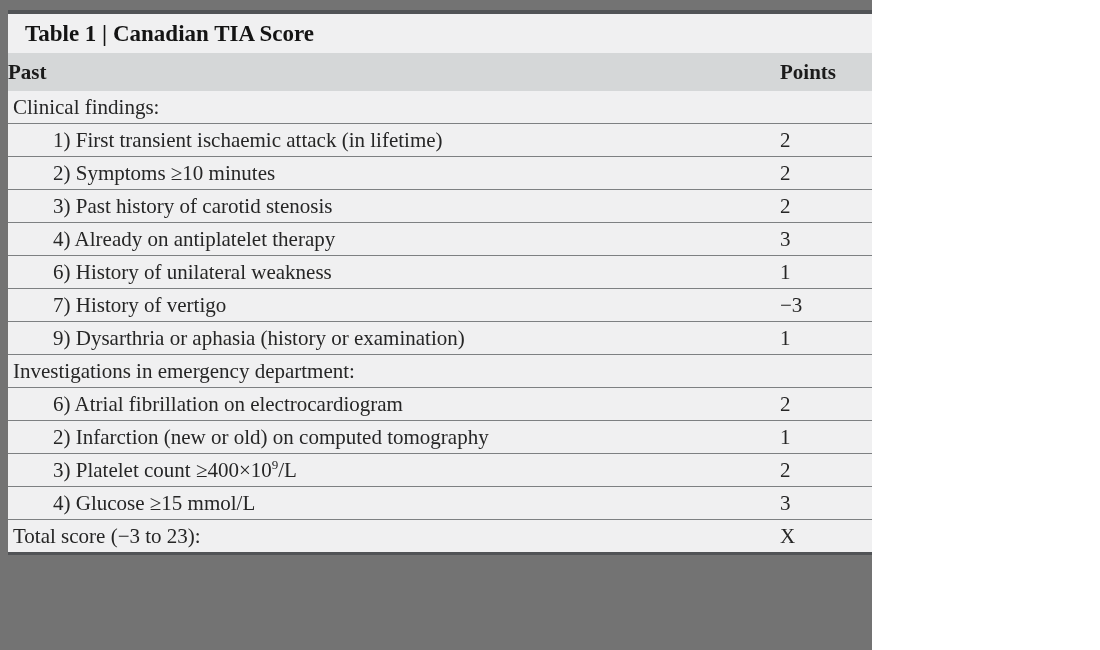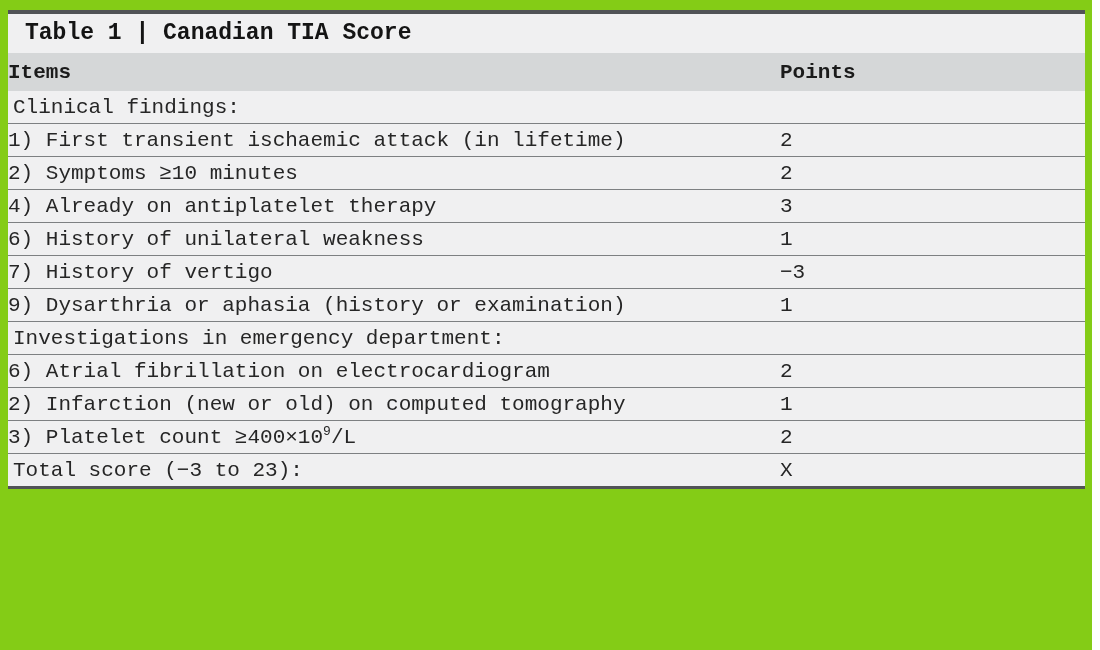--- a/index.html
+++ b/index.html
@@ -2,24 +2,24 @@
 <html><head>
 <meta charset="utf-8">
 <style>
   html, body {
     margin: 0;
     padding: 0;
     background: #ffffff;
   }
   .page {
     position: relative;
-    width: 1092px;
+    width: 872px;
     height: 650px;
-    background: #84cc16;
-    font-family: Liberation Mono, monospace;
+    background: #737373;
+    font-family: Liberation Serif, serif;
     overflow: hidden;
   }
   .tbl-wrap {
     position: absolute;
     left: 8px;
     top: 10px;
     width: 1077px;
     border-top: 4px solid #515356;
     border-bottom: 3px solid #515356;
   }
@@ -56,52 +56,56 @@
     font-size: 21px;
     color: #262626;
     padding: 0;
     vertical-align: middle;
     border-top: 1px solid #7d8082;
     white-space: nowrap;
     overflow: hidden;
   }
   table.score tbody tr:first-child td { border-top: none; }
   td.label.section, td.label.total { padding-left: 5px; }
-  td.label.item { }
+  td.label.item { padding-left: 45px; }
   td.points { padding-left: 18px; }
   td.label sup {
     font-size: 13px;
     line-height: 0;
     vertical-align: super;
   }
 </style>
 </head>
 <body>
 
 <div class="page">
   <div class="tbl-wrap">
     <div class="tbl-title">Table 1 | Canadian TIA Score</div>
     <table class="score">
       <thead>
         <tr>
-          <th class="col-items">Items</th>
+          <th class="col-items">Past</th>
           <th class="col-points">Points</th>
         </tr>
       </thead>
       <tbody id="rows">
           <tr>
             <td class="label section">Clinical findings:</td>
             <td class="points"></td>
           </tr>
           <tr>
             <td class="label item">1) First transient ischaemic attack (in lifetime)</td>
             <td class="points">2</td>
           </tr>
           <tr>
             <td class="label item">2) Symptoms ≥10 minutes</td>
+            <td class="points">2</td>
+          </tr>
+          <tr>
+            <td class="label item">3) Past history of carotid stenosis</td>
             <td class="points">2</td>
           </tr>
           <tr>
             <td class="label item">4) Already on antiplatelet therapy</td>
             <td class="points">3</td>
           </tr>
           <tr>
             <td class="label item">6) History of unilateral weakness</td>
             <td class="points">1</td>
           </tr>
@@ -123,19 +127,23 @@
           </tr>
           <tr>
             <td class="label item">2) Infarction (new or old) on computed tomography</td>
             <td class="points">1</td>
           </tr>
           <tr>
             <td class="label item"><span>3) Platelet count ≥400×10</span><sup>9</sup><span>/L</span></td>
             <td class="points">2</td>
           </tr>
           <tr>
+            <td class="label item">4) Glucose ≥15 mmol/L</td>
+            <td class="points">3</td>
+          </tr>
+          <tr>
             <td class="label total">Total score (−3 to 23):</td>
             <td class="points">X</td>
           </tr>
         </tbody>
     </table>
   </div>
 </div>
 
 </body></html>

